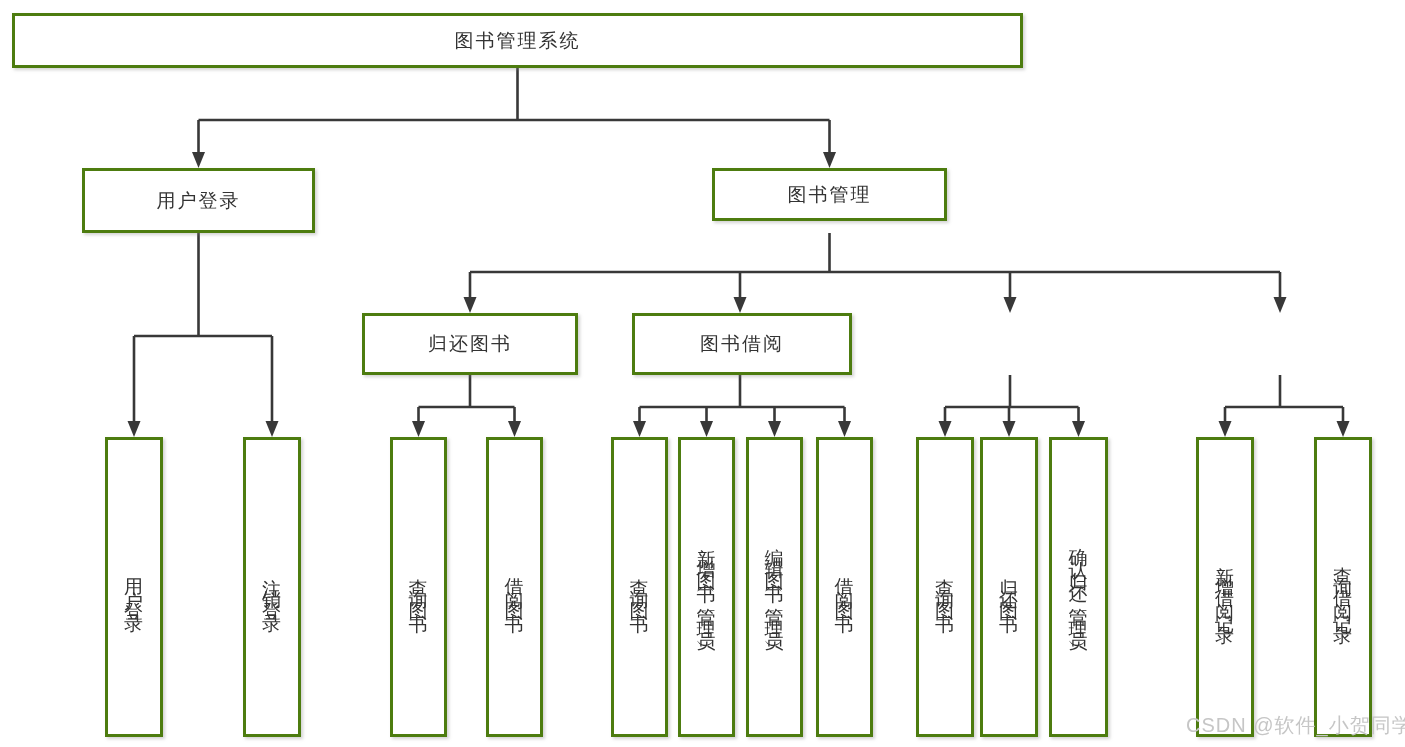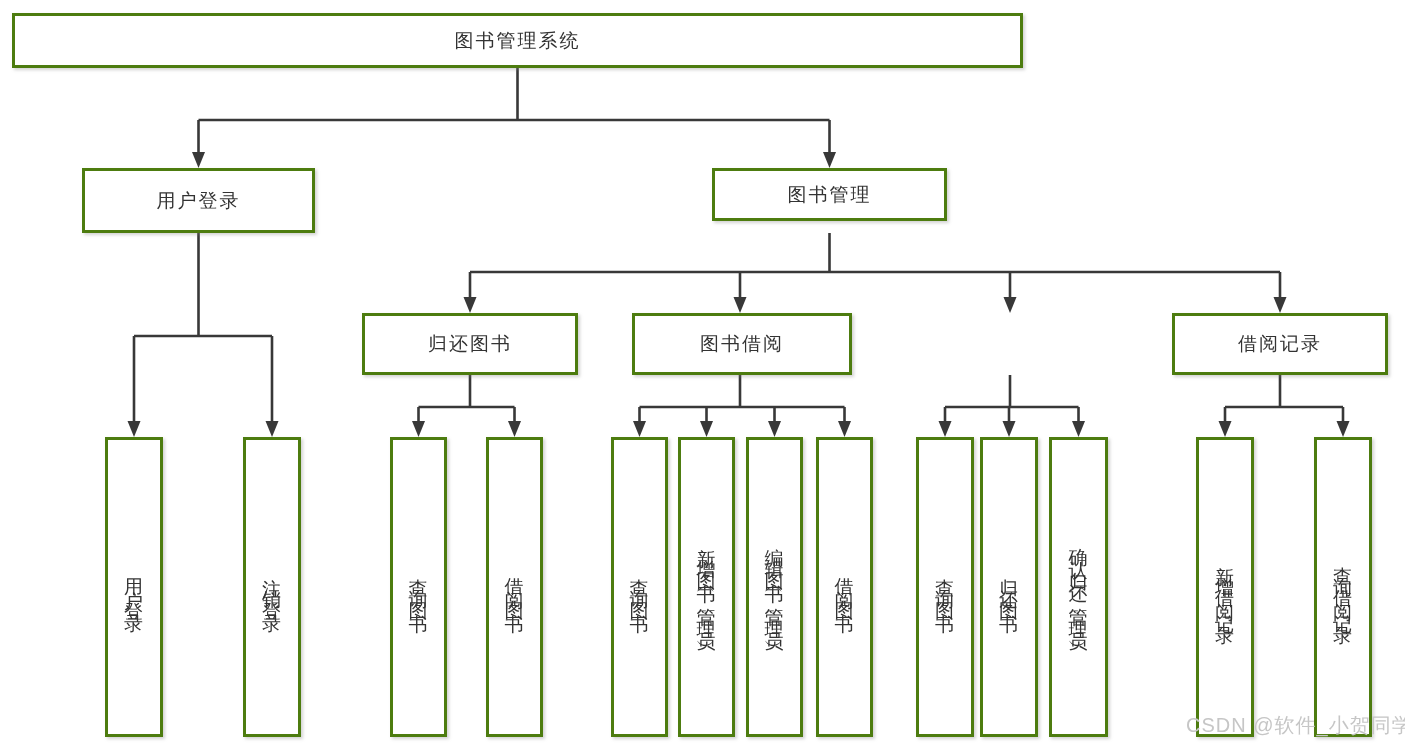--- a/index.html
+++ b/index.html
@@ -86,23 +86,20 @@
   <div class="box h" style="left:712px;top:168px;width:235px;height:53px">
     <span class="label">图书管理</span>
   </div>
 
   <div class="box h" style="left:362px;top:313px;width:216px;height:62px">
     <span class="label">归还图书</span>
   </div>
   <div class="box h" style="left:632px;top:313px;width:220px;height:62px">
     <span class="label">图书借阅</span>
   </div>
-  <div class="box h" style="left:1172px;top:313px;width:216px;height:62px">
-    <span class="label">借阅记录</span>
-  </div>
 
   <div class="box v" style="left:105px;top:437px;width:58px;height:300px">
     <span class="label">用户登录</span>
   </div>
   <div class="box v" style="left:243px;top:437px;width:58px;height:300px">
     <span class="label">注销登录</span>
   </div>
   <div class="box v" style="left:390px;top:437px;width:57px;height:300px">
     <span class="label">查询图书</span>
   </div>

